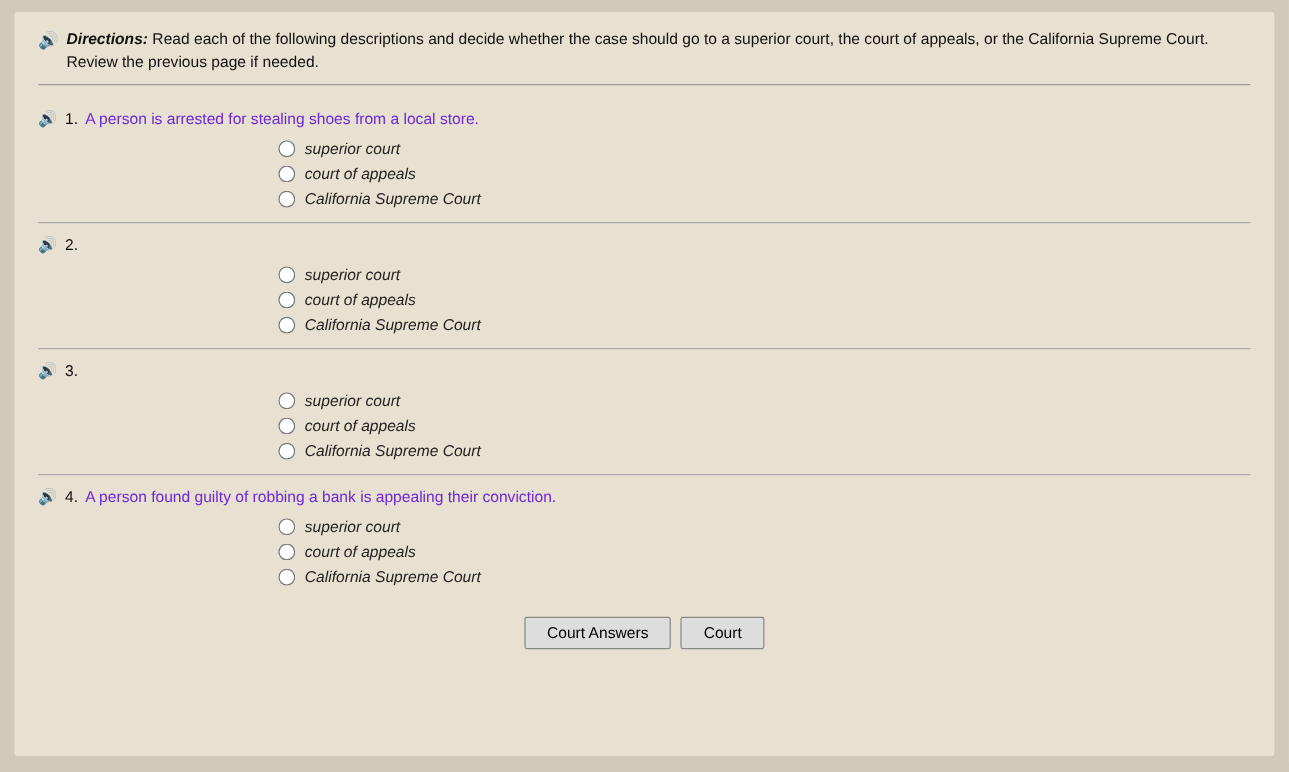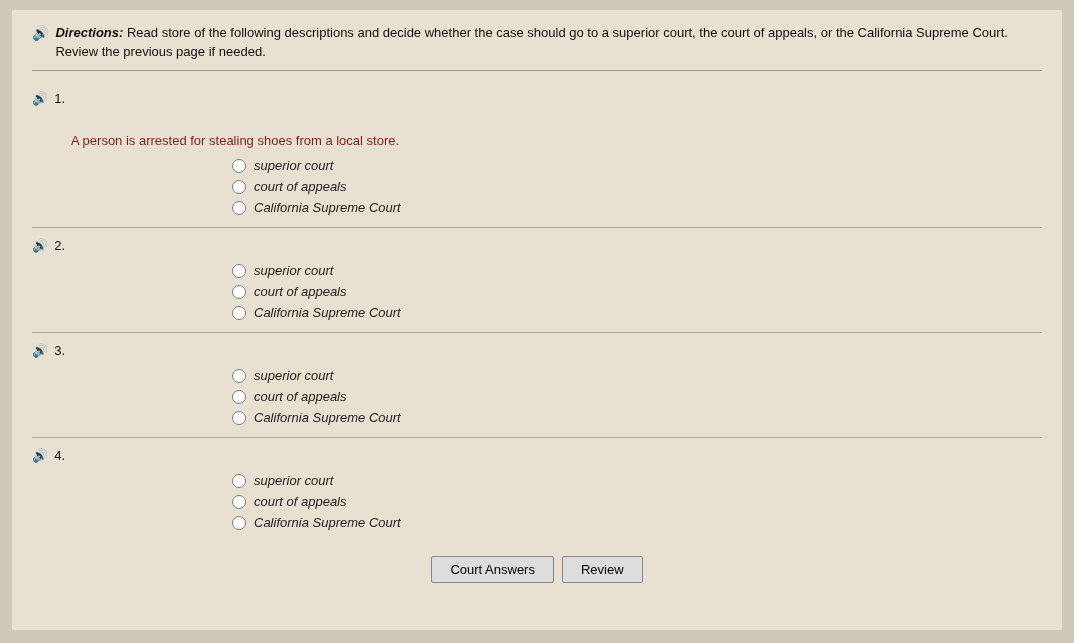--- a/index.html
+++ b/index.html
@@ -66,22 +66,21 @@
       margin-bottom: 8px;
     }
 
     .question-icon {
       font-size: 13px;
       flex-shrink: 0;
     }
 
     .question-text {
       font-size: 13px;
-      color: #7f1d1d;
-      margin-top: 42px;
+      color: #6d28d9;
     }
 
     .options-group {
       display: flex;
       flex-direction: column;
       gap: 6px;
       padding-left: 200px;
       margin-top: 10px;
     }
 
@@ -126,21 +125,21 @@
   </style>
 </head>
 <body>
 
 <div class="main-container">
 
   <div class="directions-block">
     <span class="directions-icon">🔊</span>
     <div class="directions-text">
       <strong>Directions:</strong>
-      <span>Read store of the following descriptions and decide whether the case should go to a superior court, the court of appeals, or the California Supreme Court. Review the previous page if needed.</span>
+      <span>Read each of the following descriptions and decide whether the case should go to a superior court, the court of appeals, or the California Supreme Court. Review the previous page if needed.</span>
     </div>
   </div>
 
   <div id="questions-container">
       <div class="question-block">
         <div class="question-header">
           <span class="question-icon">🔊</span>
           <span style="font-weight: normal;">1.</span>
           <span class="question-text"> A person is arrested for stealing shoes from a local store.</span>
         </div>
@@ -196,36 +195,37 @@
           <label class="option-row">
             <input type="radio" name="q3" style="">
             <span>California Supreme Court</span>
           </label>
         </div>
       </div>
       <div class="question-block">
         <div class="question-header">
           <span class="question-icon">🔊</span>
           <span style="font-weight: normal;">4.</span>
+          <span class="question-text"> A person found guilty of robbing a bank is appealing their conviction.</span>
         </div>
         <div class="options-group">
           <label class="option-row">
             <input type="radio" name="q4" style="">
             <span>superior court</span>
           </label>
           <label class="option-row">
             <input type="radio" name="q4" style="">
             <span>court of appeals</span>
           </label>
           <label class="option-row">
             <input type="radio" name="q4" style="">
             <span>California Supreme Court</span>
           </label>
         </div>
       </div>
     </div>
 
   <div class="bottom-buttons">
     <button class="btn">Court Answers</button>
-    <button class="btn">Review</button>
+    <button class="btn">Court</button>
   </div>
 
 </div>
 
 </body></html>

